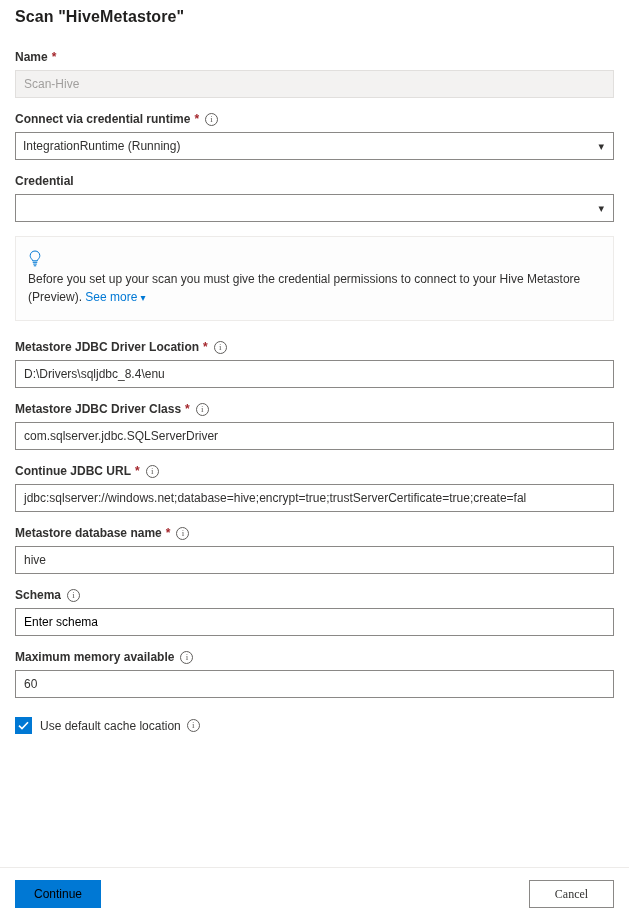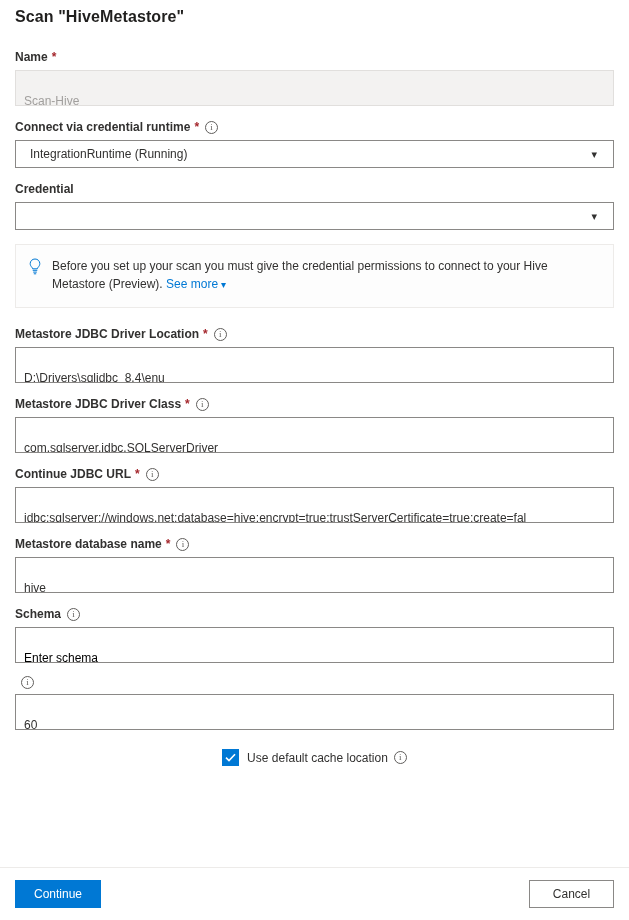--- a/index.html
+++ b/index.html
@@ -68,21 +68,21 @@
     line-height: 1;
     box-sizing: border-box;
     cursor: default;
   }
   .textbox {
     box-sizing: border-box;
     width: 100%;
     height: 28px;
     border: 1px solid #8a8886;
     background: #ffffff;
-    padding: 17px 8px;
+    padding: 0 8px;
     font-family: "Liberation Sans", sans-serif;
     font-size: 12px;
     color: #323130;
     line-height: 26px;
     white-space: nowrap;
     overflow: hidden;
   }
   .textbox.disabled {
     background: #f3f2f1;
     border-color: #e1dfdd;
@@ -90,21 +90,21 @@
   }
   .textbox.placeholder {
     color: #000000;
   }
   .combo {
     box-sizing: border-box;
     width: 100%;
     height: 28px;
     border: 1px solid #8a8886;
     background: #ffffff;
-    padding: 0 14px;
+    padding: 0 7px;
     display: flex;
     align-items: center;
     justify-content: space-between;
     font-size: 12px;
     color: #323130;
     cursor: pointer;
   }
   .combo .chev {
     color: #323130;
     font-size: 11px;
@@ -117,20 +117,21 @@
   }
   .infobar {
     box-sizing: border-box;
     width: 100%;
     border: 1px solid #edebe9;
     background: #fdfdfd;
     padding: 12px 32px 13px 12px;
     display: flex;
     align-items: flex-start;
     margin: 14px 0 18px 0;
+    flex-direction: column;
   }
   .bulb {
     flex: 0 0 auto;
     margin-right: 10px;
     margin-top: 1px;
   }
   .infotext {
     font-size: 12px;
     line-height: 18px;
     color: #323130;
@@ -141,21 +142,20 @@
     white-space: nowrap;
   }
   .seemore .dchev {
     font-size: 10px;
     margin-left: 3px;
   }
   .checkrow {
     display: flex;
     align-items: center;
     margin-top: 19px;
-    justify-content: center;
   }
   .checkbox {
     width: 17px;
     height: 17px;
     background: #0078d4;
     border: 1px solid #0078d4;
     box-sizing: border-box;
     display: flex;
     align-items: center;
     justify-content: center;
@@ -178,36 +178,36 @@
     border-top: 1px solid #edebe9;
     background: #ffffff;
   }
   .btn-primary {
     position: absolute;
     left: 15px;
     top: 12px;
     width: 86px;
     height: 28px;
     background: #0078d4;
-    color: #ffffff;
+    color: #000000;
     border: none;
     font-family: "Liberation Sans", sans-serif;
     font-size: 12px;
     cursor: pointer;
   }
   .btn-secondary {
     position: absolute;
     right: 15px;
     top: 12px;
     width: 85px;
     height: 28px;
     background: #ffffff;
     color: #323130;
     border: 1px solid #8a8886;
-    font-family: Liberation Sans, sans-serif;
+    font-family: Liberation Serif, serif;
     font-size: 12px;
     cursor: pointer;
   }
 </style>
 </head>
 <body>
 
 <div class="panel">
   <div class="content">
 
@@ -297,20 +297,21 @@
     <div class="field">
       <div class="label">
         <span>Schema</span>
         <span class="info-icon">i</span>
       </div>
       <div class="textbox placeholder">Enter schema</div>
     </div>
 
     <div class="field">
       <div class="label">
+        <span>Maximum memory available</span>
         <span class="info-icon">i</span>
       </div>
       <div class="textbox">60</div>
     </div>
 
     <div class="checkrow">
       <span class="checkbox">
         <svg width="11" height="9" viewBox="0 0 11 9">
             <path d="M1 4.6 L4 7.6 L10 1.2" fill="none" stroke="#ffffff" stroke-width="1.6"></path>
           </svg>

